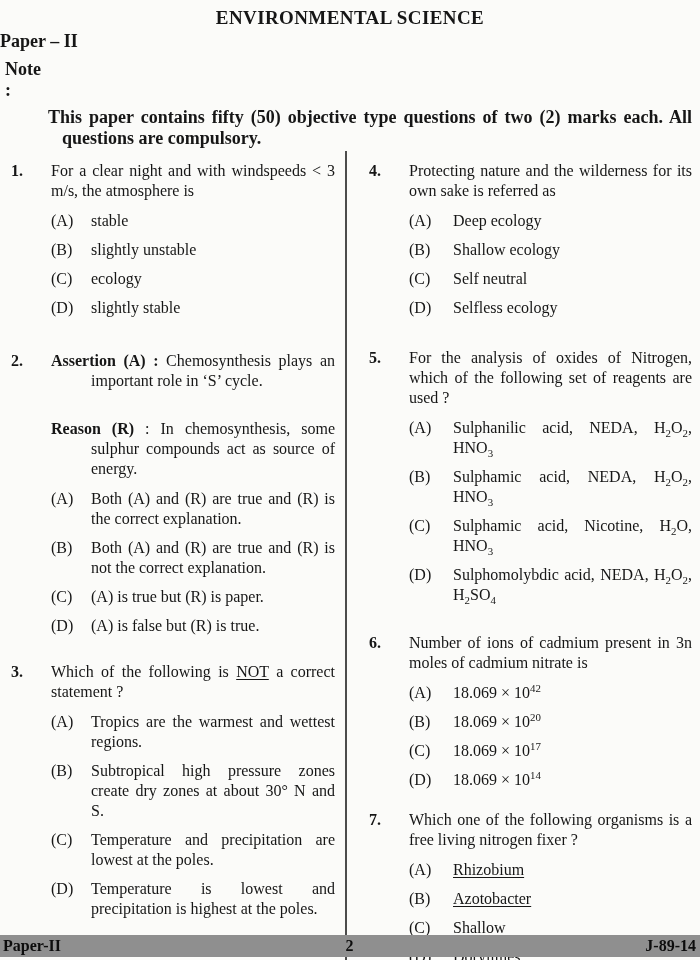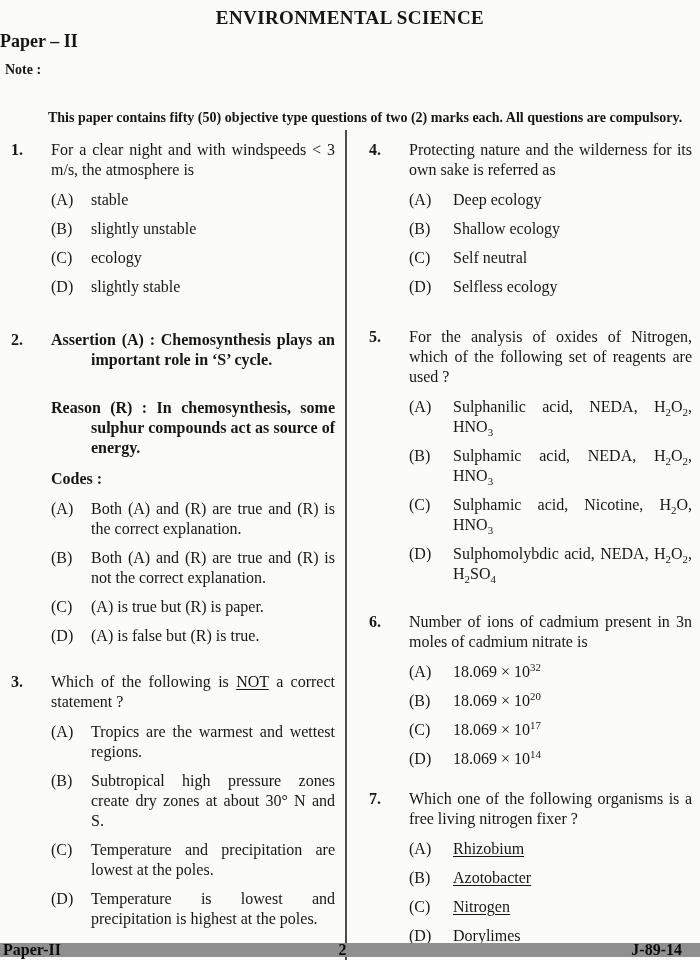--- a/index.html
+++ b/index.html
@@ -18,21 +18,21 @@
   
   .title {
     text-align: center; font-weight: bold;
     font-size: 19px; padding-top: 7px; letter-spacing: 0.4px;
   }
   .subtitle {
     text-align: left; font-weight: bold;
     font-size: 18px; margin-top: 2px;
   }
   .note {
-    display: flex; font-weight: bold; font-size: 14px;
+    display: flex; font-weight: bold; font-size: 18px;
     line-height: 21px; padding: 7px 8px 0 5px;
   }
   .note-label { width: 43px; flex-shrink: 0; }
   .note-text { flex: 1; text-align: justify; padding-left: 14px; text-indent: -14px; margin-top: 48px; }
   
   .columns { display: flex; margin-top: 2px; }
   .col { font-size: 16px; line-height: 20px; padding-top: 10px; }
   .col-left  { width: 345px; padding-right: 10px; padding-left: 11px; }
   .divider   { width: 2px; height: 840px; background: #4c4c4c; flex-shrink: 0; }
   .col-right { flex: 1; padding-left: 22px; padding-right: 8px; }
@@ -40,37 +40,37 @@
   .q { display: flex; }
   .q-num { width: 40px; flex-shrink: 0; font-weight: bold; }
   .q-body { flex: 1; min-width: 0; }
   .q-text { text-align: justify; }
   .opts { margin-top: 10px; }
   .opt { display: flex; margin-top: 9px; }
   .opt:first-child { margin-top: 0; }
   .opt-label { width: 40px; flex-shrink: 0; }
   .col-right .opt-label { width: 44px; }
   .opt-text { flex: 1; text-align: justify; }
-  .hang { text-indent: -40px; padding-left: 40px; text-align: justify; font-weight: bold; }
+  .hang { text-indent: -40px; padding-left: 40px; text-align: justify; }
   .hang + .hang { margin-top: 28px; }
   .codes { margin-top: 11px; font-weight: bold; }
   .u { text-decoration: underline; text-underline-offset: 2px; }
   sub, sup { line-height: 0; font-size: 0.68em; }
   .mb-33 { margin-bottom: 33px; }
   .mb-30 { margin-bottom: 30px; }
   .mb-28 { margin-bottom: 28px; }
   .mb-26 { margin-bottom: 26px; }
   .mb-20 { margin-bottom: 20px; }
   
   .footer {
-    position: absolute; left: 0; right: 0; bottom: 3px; height: 14px;
+    position: absolute; left: 0; right: 0; bottom: 3px; height: 22px;
     background: #8f8f8f;
     display: flex; align-items: center;
     font-weight: bold; font-size: 16px; color: #0d0d0d;
-    padding: 0 18px 0 3px;
+    padding: 0 4px 0 3px;
   }
   .footer-left  { flex: 1; text-align: left; }
   .footer-mid   { flex: 1; text-align: center; }
   .footer-right { flex: 1; text-align: right; }
 </style>
 </head>
 <body>
 
 <div class="page">
 
@@ -109,21 +109,20 @@
             </div>
           </div>
         </div>
       </div>
 
       <div class="q mb-26">
         <div class="q-num">2.</div>
         <div class="q-body">
           <div class="hang"><b>Assertion (A) :</b> <span>Chemosynthesis plays an important role in ‘S’ cycle.</span></div>
           <div class="hang"><b>Reason (R)</b> <span>: In chemosynthesis, some sulphur compounds act as source of energy.</span></div>
-          <div class="codes">Codes :</div>
           <div class="opts">
             <div class="opt">
               <span class="opt-label">(A)</span>
               <span class="opt-text">Both (A) and (R) are true and (R) is the correct explanation.</span>
             </div>
             <div class="opt">
               <span class="opt-label">(B)</span>
               <span class="opt-text">Both (A) and (R) are true and (R) is not the correct explanation.</span>
             </div>
             <div class="opt">
@@ -219,21 +218,21 @@
         </div>
       </div>
 
       <div class="q mb-20">
         <div class="q-num">6.</div>
         <div class="q-body">
           <div class="q-text">Number of ions of cadmium present in 3n moles of cadmium nitrate is</div>
           <div class="opts">
             <div class="opt">
               <span class="opt-label">(A)</span>
-              <span class="opt-text">18.069 × 10<sup>32</sup></span>
+              <span class="opt-text">18.069 × 10<sup>42</sup></span>
             </div>
             <div class="opt">
               <span class="opt-label">(B)</span>
               <span class="opt-text">18.069 × 10<sup>20</sup></span>
             </div>
             <div class="opt">
               <span class="opt-label">(C)</span>
               <span class="opt-text">18.069 × 10<sup>17</sup></span>
             </div>
             <div class="opt">
@@ -252,21 +251,21 @@
             <div class="opt">
               <span class="opt-label">(A)</span>
               <span class="opt-text u">Rhizobium</span>
             </div>
             <div class="opt">
               <span class="opt-label">(B)</span>
               <span class="opt-text u">Azotobacter</span>
             </div>
             <div class="opt">
               <span class="opt-label">(C)</span>
-              <span class="opt-text u">Nitrogen</span>
+              <span class="opt-text u">Shallow</span>
             </div>
             <div class="opt">
               <span class="opt-label">(D)</span>
               <span class="opt-text u">Dorylimes</span>
             </div>
           </div>
         </div>
       </div>
 
     </div>

